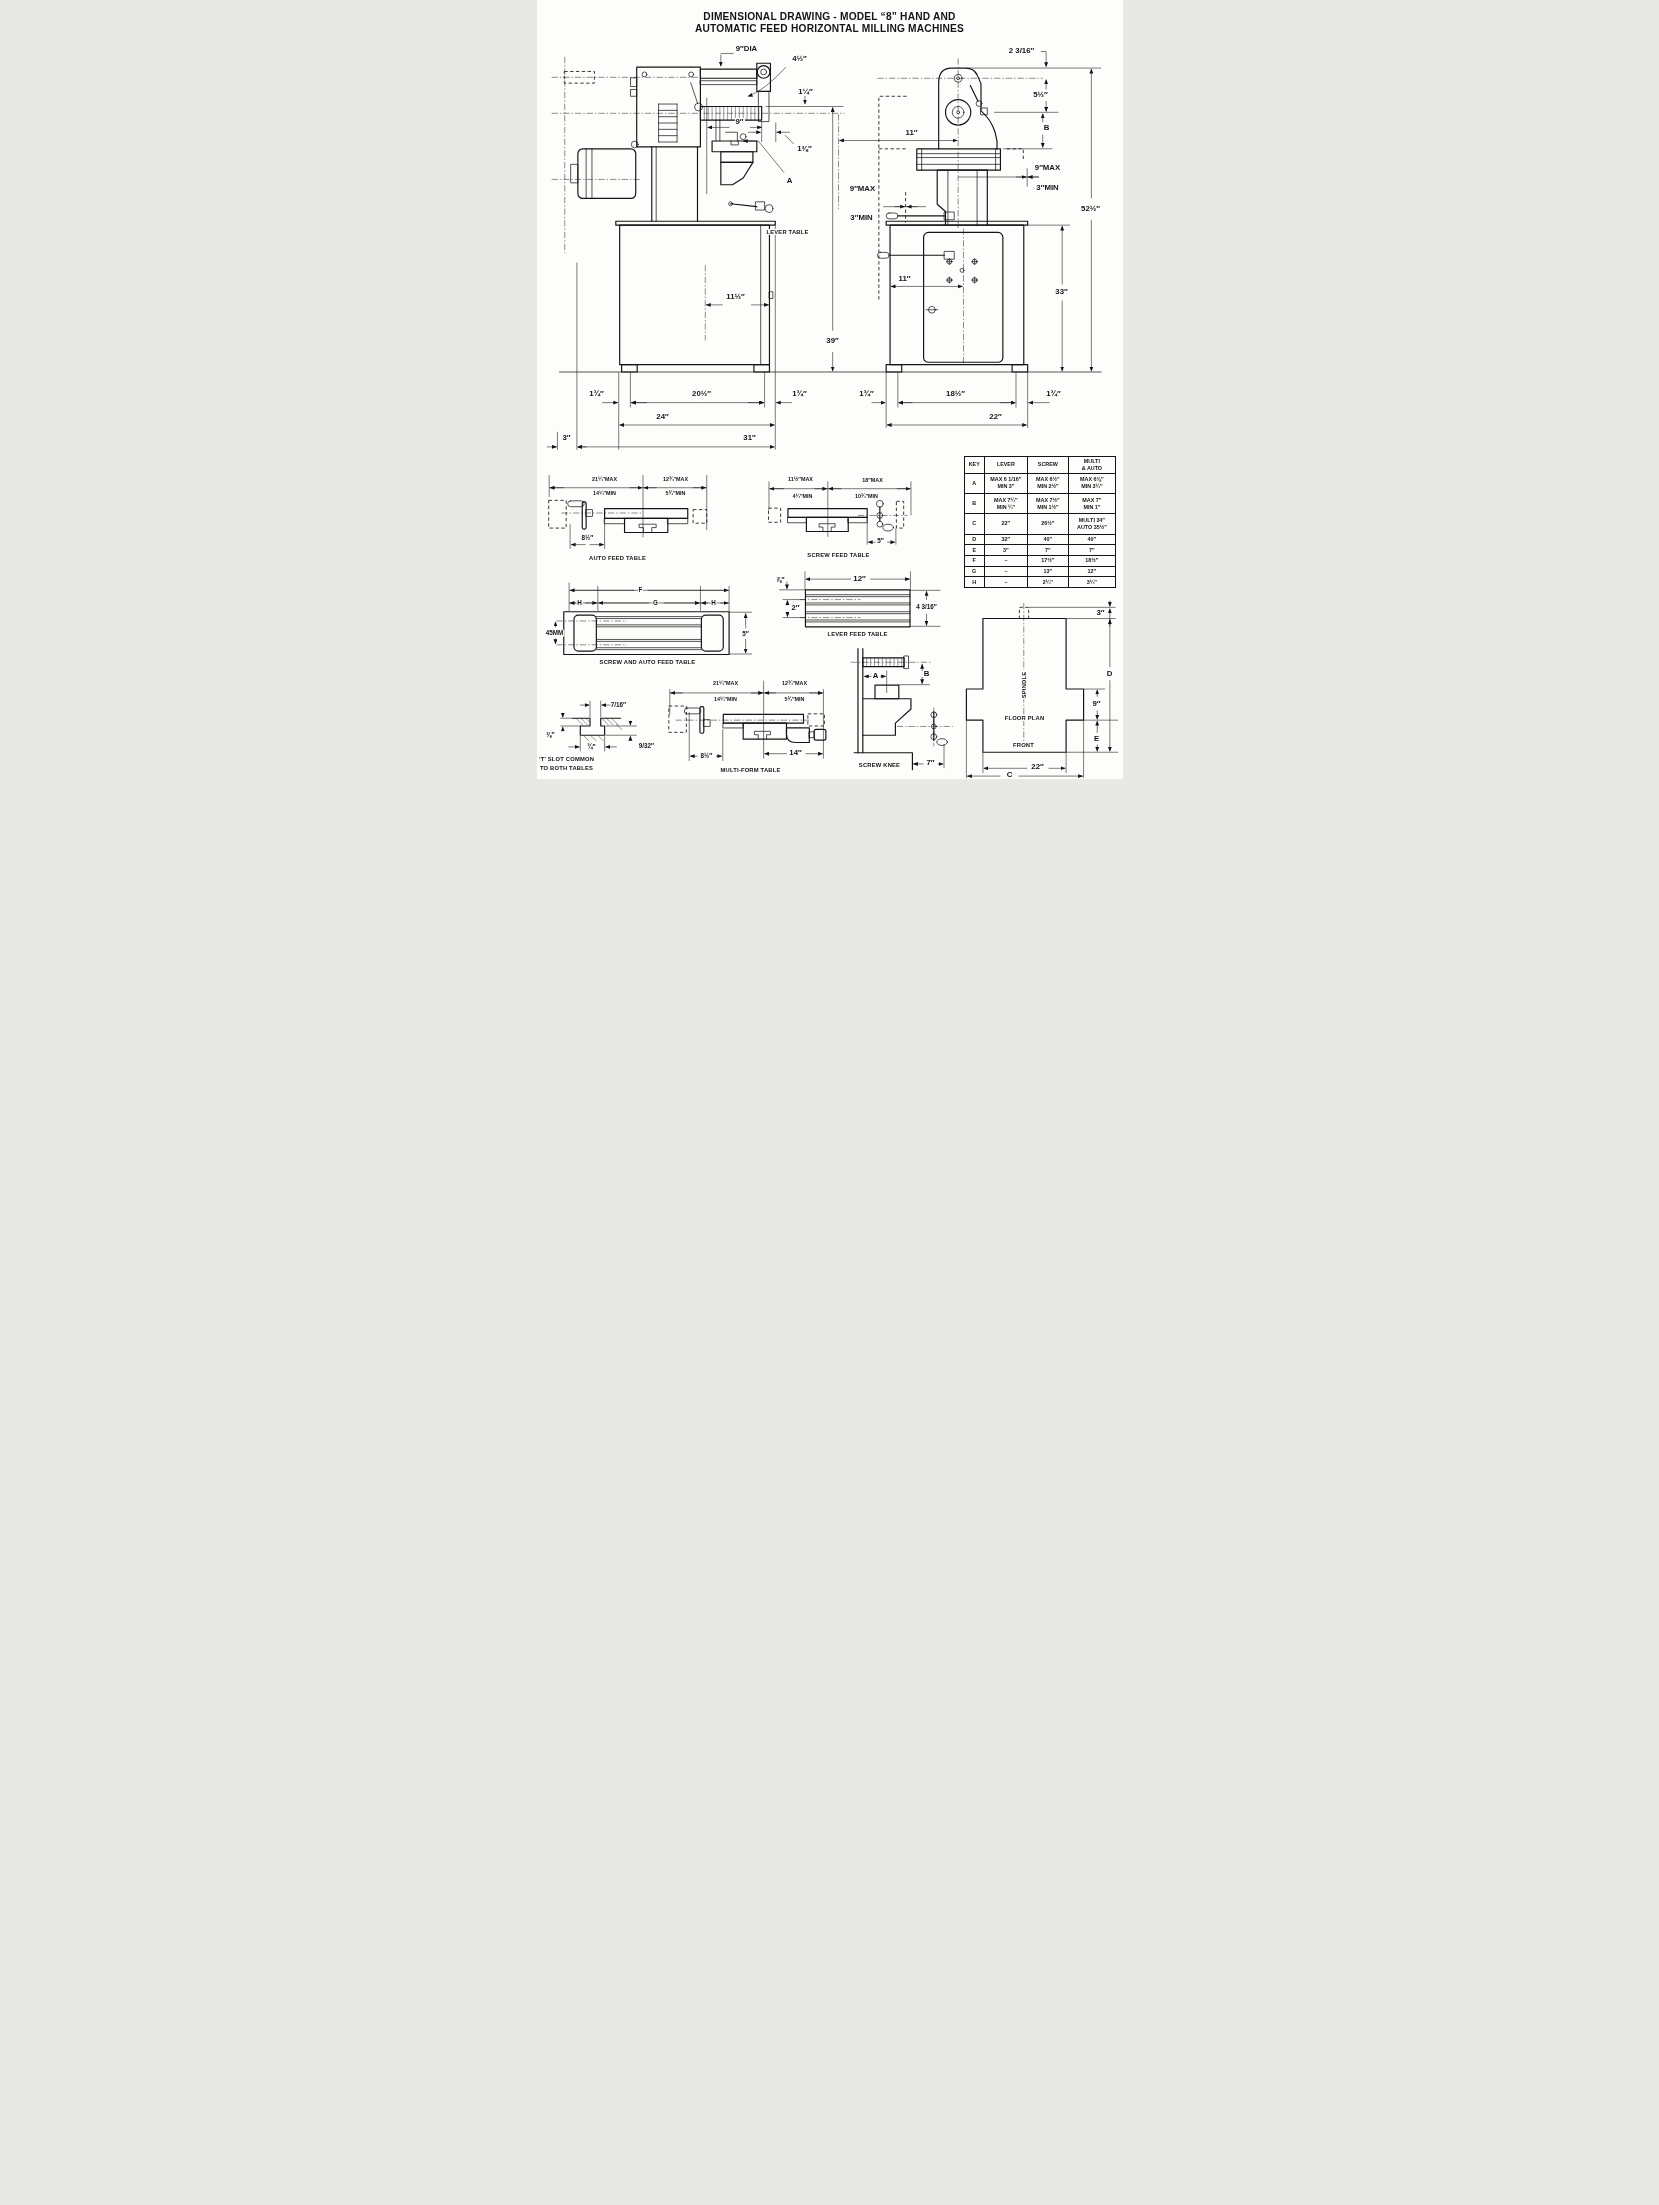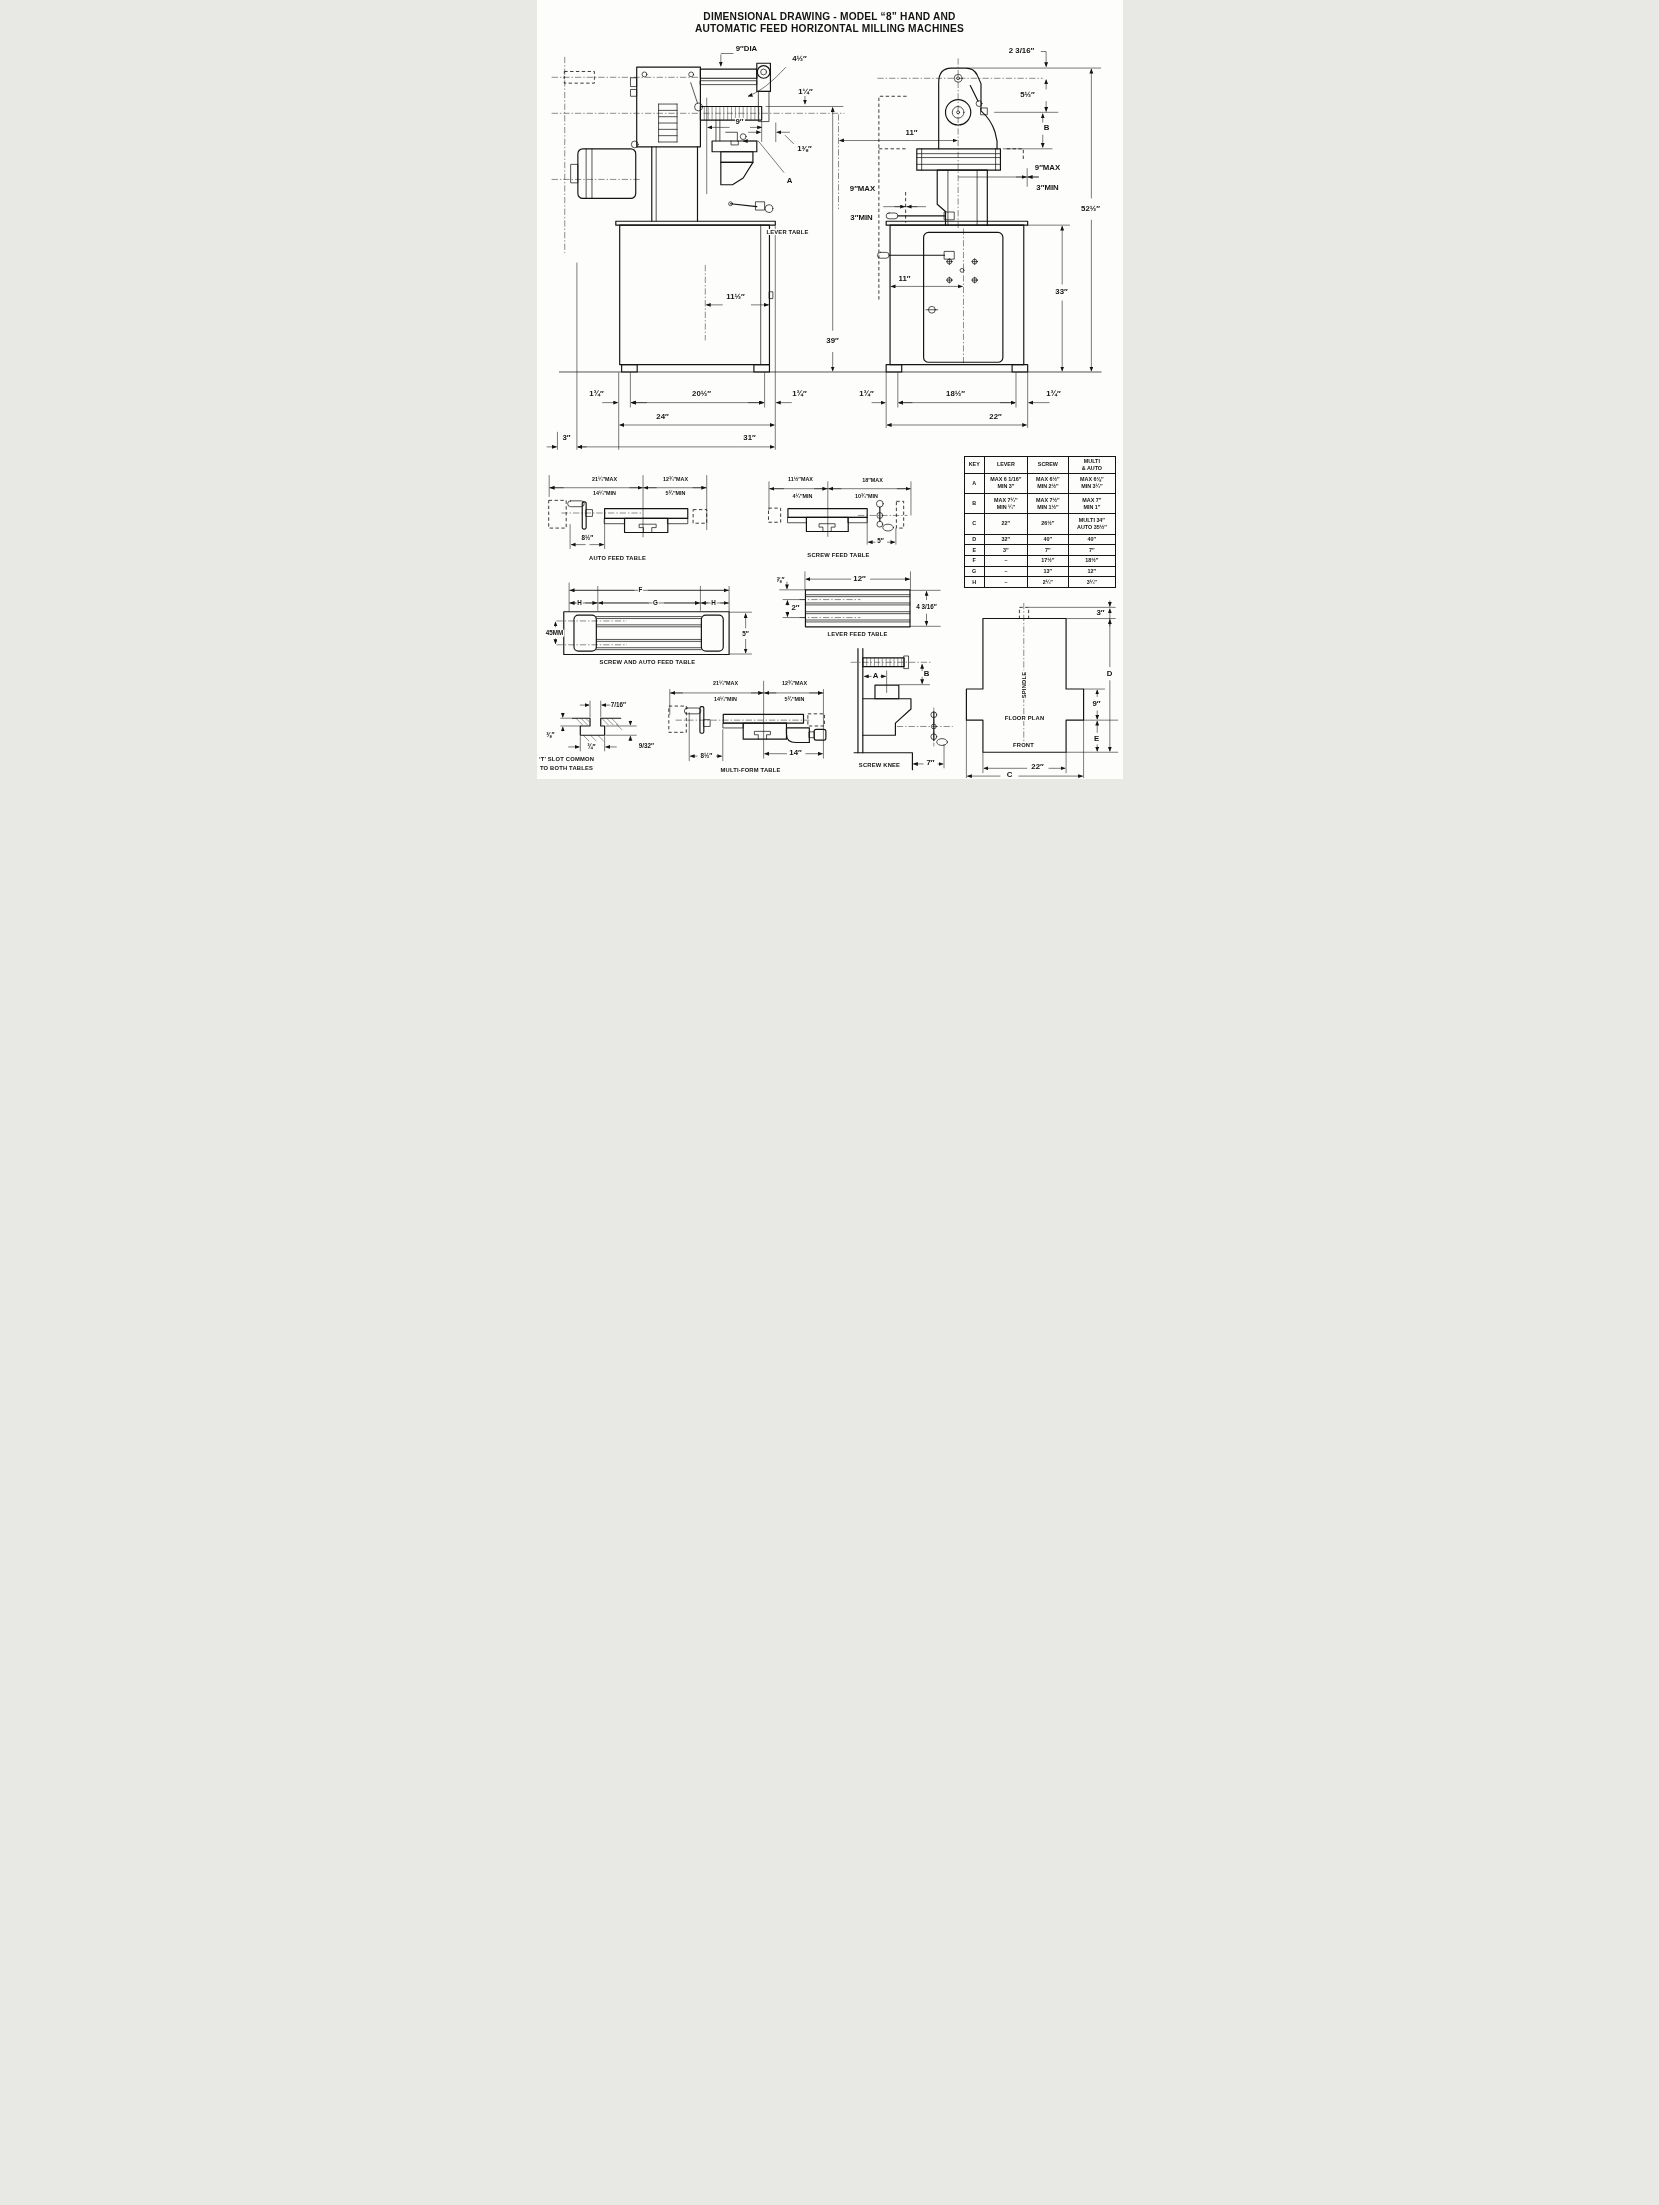--- a/index.html
+++ b/index.html
@@ -381,21 +381,21 @@
 <div class="lbl big" style="left:199px;top:297px">11½″</div>
 <div class="lbl big" style="left:296px;top:341px">39″</div>
 <div class="lbl big" style="left:60px;top:394px">1¾″</div>
 <div class="lbl big" style="left:165px;top:394px">20½″</div>
 <div class="lbl big" style="left:263px;top:394px">1¾″</div>
 <div class="lbl big" style="left:126px;top:417px">24″</div>
 <div class="lbl big" style="left:30px;top:438px">3″</div>
 <div class="lbl big" style="left:213px;top:438px">31″</div>
 
 <div class="lbl big" style="left:485px;top:51px">2 3/16″</div>
-<div class="lbl big" style="left:491px;top:95px">5½″</div>
+<div class="lbl big" style="left:504px;top:95px">5½″</div>
 <div class="lbl big" style="left:510px;top:128px">B</div>
 <div class="lbl big" style="left:375px;top:133px">11″</div>
 <div class="lbl big" style="left:326px;top:189px">9″MAX</div>
 <div class="lbl big" style="left:325px;top:218px">3″MIN</div>
 <div class="lbl big" style="left:511px;top:168px">9″MAX</div>
 <div class="lbl big" style="left:511px;top:188px">3″MIN</div>
 <div class="lbl big" style="left:554px;top:209px">52½″</div>
 <div class="lbl big" style="left:368px;top:279px">11″</div>
 <div class="lbl big" style="left:525px;top:292px">33″</div>
 <div class="lbl big" style="left:330px;top:394px">1¾″</div>

